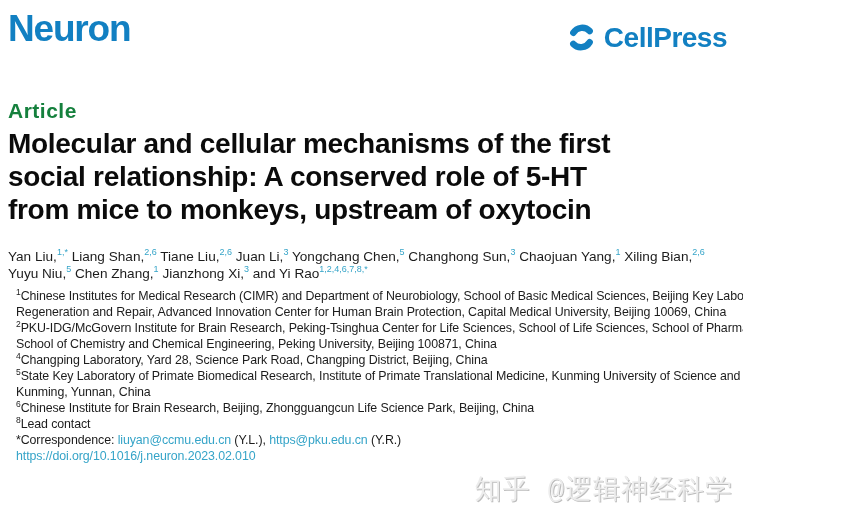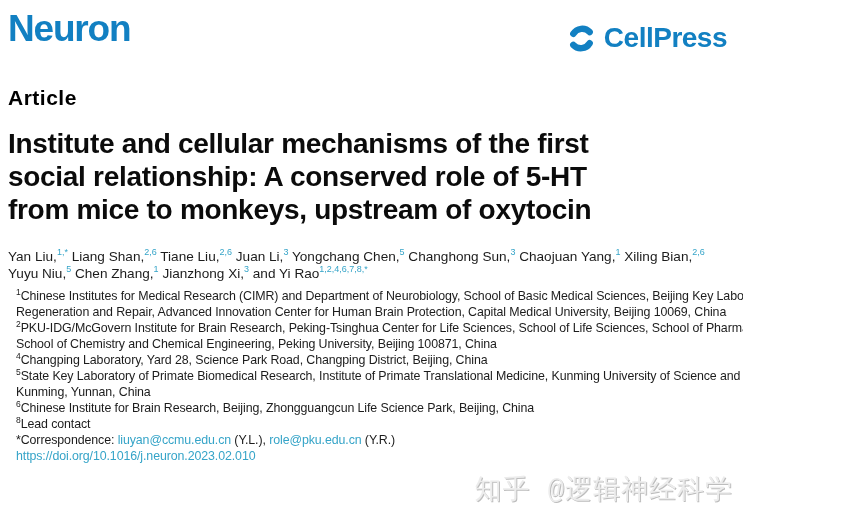--- a/index.html
+++ b/index.html
@@ -13,31 +13,31 @@
     color:#1f1f1f;
   }
   
   .journal-logo {
     position:absolute; left:8px; top:8px;
     font-size:37px; font-weight:700; letter-spacing:-1.2px;
     color:#1280c2;
   }
   .publisher-logo {
     position:absolute; right:16px; top:22px;
-    display:flex; align-items:flex-end; gap:7px;
+    display:flex; align-items:flex-start; gap:7px;
   }
   .cp-wordmark {
     font-size:28px; font-weight:700; letter-spacing:-0.5px;
     color:#1280c2;
   }
   
   .article-label {
-    position:absolute; left:8px; top:86px;
+    position:absolute; left:8px; top:99px;
     font-size:21px; font-weight:700; letter-spacing:0.5px;
-    color:#000000;
+    color:#15803d;
   }
   
   .title {
     position:absolute; left:8px; top:127px;
     font-size:28px; font-weight:700; letter-spacing:-0.3px;
     line-height:33px; color:#0b0b0b;
   }
   .title .tline { display:block; }
   
   .authors {
@@ -86,41 +86,41 @@
         <path d="M 27.5 10.5 A 12 12 0 0 0 8.5 12.5" stroke="#1280c2" stroke-width="7.5" fill="none" stroke-linecap="round"></path>
         <path d="M 8.5 25.5 A 12 12 0 0 0 27.5 23.5" stroke="#1280c2" stroke-width="7.5" fill="none" stroke-linecap="round"></path>
       </svg>
     </span>
     <span class="cp-wordmark">CellPress</span>
   </div>
 
   <div class="article-label">Article</div>
 
   <h1 class="title">
-    <span class="tline">Institute and cellular mechanisms of the first</span>
+    <span class="tline">Molecular and cellular mechanisms of the first</span>
     <span class="tline">social relationship: A conserved role of 5-HT</span>
     <span class="tline">from mice to monkeys, upstream of oxytocin</span>
   </h1>
 
   <div class="authors">
       <div><span>Yan Liu,<sup class="sup-teal">1,*</sup></span> <span>Liang Shan,<sup class="sup-teal">2,6</sup></span> <span>Tiane Liu,<sup class="sup-teal">2,6</sup></span> <span>Juan Li,<sup class="sup-teal">3</sup></span> <span>Yongchang Chen,<sup class="sup-teal">5</sup></span> <span>Changhong Sun,<sup class="sup-teal">3</sup></span> <span>Chaojuan Yang,<sup class="sup-teal">1</sup></span> <span>Xiling Bian,<sup class="sup-teal">2,6</sup></span></div>
       <div><span>Yuyu Niu,<sup class="sup-teal">5</sup></span> <span>Chen Zhang,<sup class="sup-teal">1</sup></span> <span>Jianzhong Xi,<sup class="sup-teal">3</sup></span> <span>and Yi Rao<sup class="sup-teal">1,2,4,6,7,8,*</sup></span></div>
     </div>
 
   <div class="backmatter">
     <div>
         <div class="aff"><sup class="sup-dark">1</sup>Chinese Institutes for Medical Research (CIMR) and Department of Neurobiology, School of Basic Medical Sciences, Beijing Key Laboratory of Neural Regeneration and Repair, Advanced Innovation Center for Human Brain Protection, Capital Medical University, Beijing 10069, China</div>
         <div class="aff"><sup class="sup-dark">2</sup>PKU-IDG/McGovern Institute for Brain Research, Peking-Tsinghua Center for Life Sciences, School of Life Sciences, School of Pharmaceutical Sciences, School of Chemistry and Chemical Engineering, Peking University, Beijing 100871, China</div>
         <div class="aff"><sup class="sup-dark">4</sup>Changping Laboratory, Yard 28, Science Park Road, Changping District, Beijing, China</div>
         <div class="aff"><sup class="sup-dark">5</sup>State Key Laboratory of Primate Biomedical Research, Institute of Primate Translational Medicine, Kunming University of Science and Technology, Kunming, Yunnan, China</div>
         <div class="aff"><sup class="sup-dark">6</sup>Chinese Institute for Brain Research, Beijing, Zhongguangcun Life Science Park, Beijing, China</div>
         <div class="aff"><sup class="sup-dark">8</sup>Lead contact</div>
       </div>
     <div class="correspondence">
-      <span>*Correspondence: </span><a class="link">liuyan@ccmu.edu.cn</a><span> (Y.L.), </span><a class="link">role@pku.edu.cn</a><span> (Y.R.)</span>
+      <span>*Correspondence: </span><a class="link">liuyan@ccmu.edu.cn</a><span> (Y.L.), </span><a class="link">https@pku.edu.cn</a><span> (Y.R.)</span>
     </div>
     <div class="doi-line">
       <a class="link">https://doi.org/10.1016/j.neuron.2023.02.010</a>
     </div>
   </div>
 
   <div class="watermark">知乎 @逻辑神经科学</div>
 
 </div>
 

